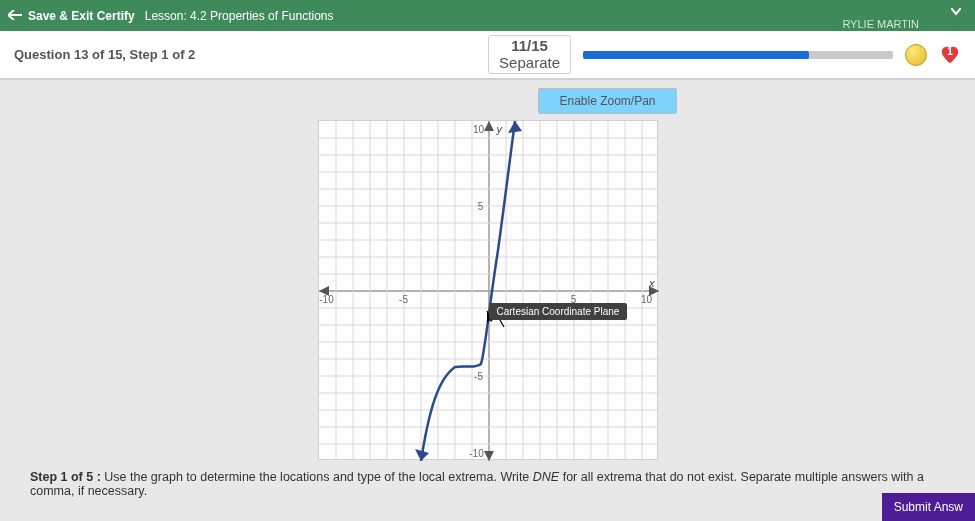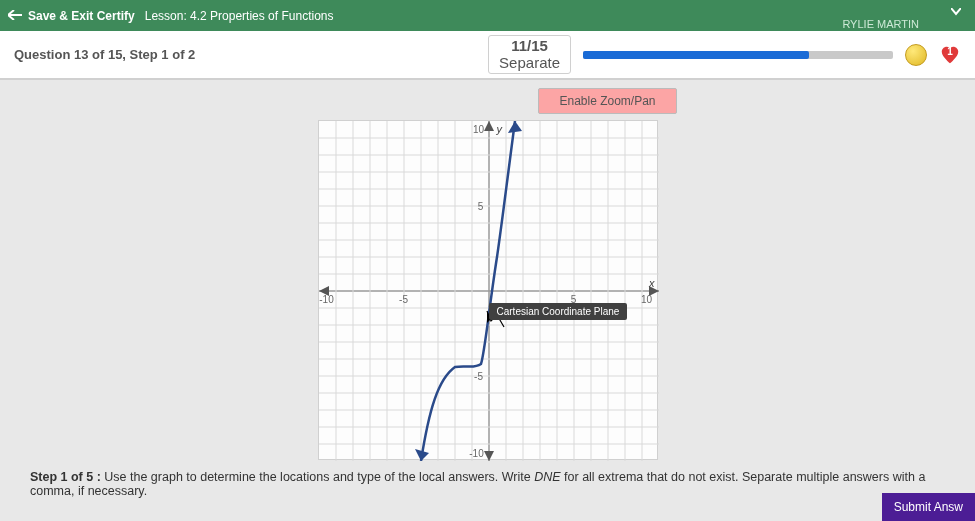--- a/index.html
+++ b/index.html
@@ -13,21 +13,21 @@
   .question { font-weight: 600; color: #555; font-size: 13px; }
   .score-box { margin-left: auto; text-align: center; color: #555; font-size: 15px; line-height: 1.1; padding: 2px 10px; border: 1px solid #d0d0d0; border-radius: 3px; }
   .progress-track { width: 310px; height: 8px; background: #c9c9c9; border-radius: 2px; position: relative; }
   .progress-fill { height: 100%; background: #1a6bd6; border-radius: 2px; width: 73%; }
   .coin { width: 22px; height: 22px; border-radius: 50%; background: radial-gradient(circle at 35% 30%, #ffe97a, #e0b824); border: 1px solid #c49b1f; }
   .heart { width: 22px; height: 22px; position: relative; }
   .heart svg { width: 22px; height: 22px; }
   .heart-count { position: absolute; top: 2px; left: 0; width: 22px; text-align: center; font-size: 10px; color: #fff; font-weight: 700; }
   .content { padding: 8px 30px 0 30px; }
   .zoom-row { text-align: center; }
-  .zoom-btn { display: inline-block; padding: 5px 20px; border: 1px solid #bbb; background: #fca5a5; font-size: 12px; color: #555; margin-left: 240px; cursor: pointer; border-radius: 2px; }
+  .zoom-btn { display: inline-block; padding: 5px 20px; border: 1px solid #bbb; background: #7dd3fc; font-size: 12px; color: #555; margin-left: 240px; cursor: pointer; border-radius: 2px; }
   .chart-wrap { display: flex; justify-content: center; margin-top: 6px; }
   .chart-box { width: 340px; height: 340px; background: #fdfdfd; border: 1px solid #d0d0d0; position: relative; }
   .tooltip { position: absolute; background: #404040; color: #fff; font-size: 10px; padding: 3px 8px; border-radius: 2px; left: 170px; top: 182px; white-space: nowrap; }
   .instructions { margin-top: 10px; font-size: 12.5px; color: #333; }
   .step-label { font-weight: 700; }
   .submit { position: absolute; right: 0; bottom: 0; background: #4c1d95; color: #fff; padding: 7px 12px; font-size: 12px; border: none; cursor: pointer; }
   
   .axislabel { position: absolute; font-size: 10px; color: #666; transform: translate(-50%,-50%); }
   .axisname { position: absolute; font-size: 11px; color: #444; font-style: italic; }
 </style>
@@ -156,18 +156,18 @@
       <span class="axislabel" style="left:158px; top:332px;">-10</span>
       <span class="axisname" style="left:178px; top:2px;">y</span>
       <span class="axisname" style="right:2px; top:156px;">x</span>
 
       
       <div class="tooltip">Cartesian Coordinate Plane</div>
     </div>
   </div>
 
   <div class="instructions">
-    <span class="step-label">Step 1 of 5 :</span><span>  Use the graph to determine the locations and type of the local answers. Write </span><i>DNE</i><span> for all extrema that do not exist. Separate multiple answers with a comma, if necessary.</span>
+    <span class="step-label">Step 1 of 5 :</span><span>  Use the graph to determine the locations and type of the local extrema. Write </span><i>DNE</i><span> for all extrema that do not exist. Separate multiple answers with a comma, if necessary.</span>
   </div>
 
 </div>
 
 <button class="submit">Submit Answ</button>
 
 </body></html>

